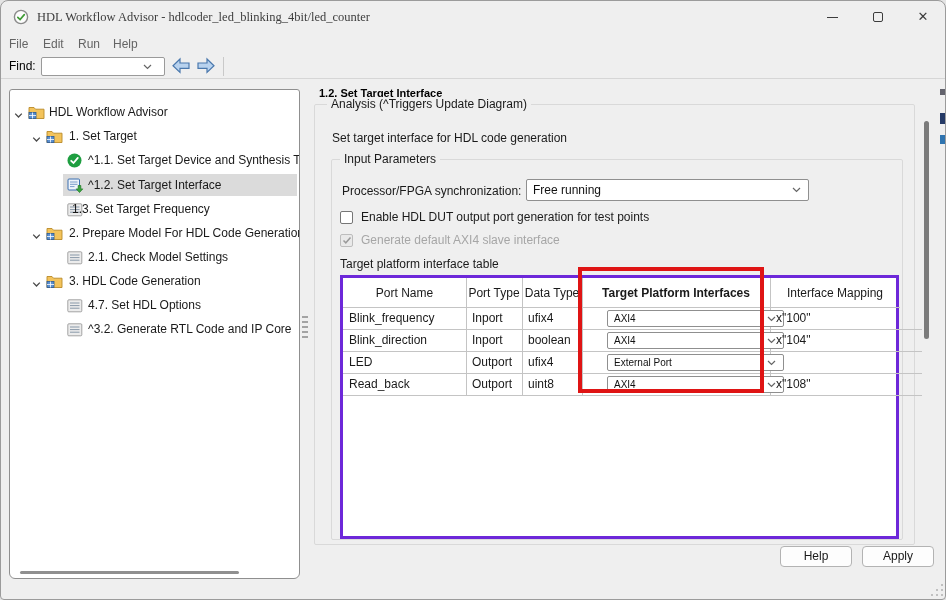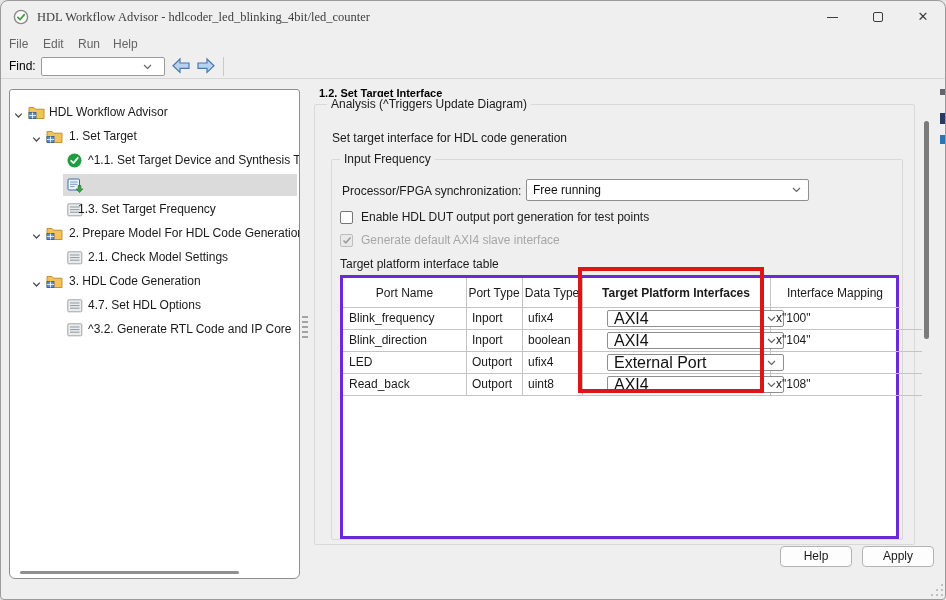--- a/index.html
+++ b/index.html
@@ -70,21 +70,21 @@
   .cb-label.disabled { color:#a6a6a6; }
   .table-caption { position:absolute; left:8px; top:97px; }
   
   #iface-table { position:absolute; left:8px; top:115px; width:559px; height:264px; background:#fff; border:3px solid #6d28d9; }
   .thead { position:absolute; left:0; top:0; width:557px; height:30px; border-bottom:1px solid #c4c4c4; }
   .th { position:absolute; top:0; height:30px; line-height:30px; text-align:center; }
   .th.bold { font-weight:bold; }
   .vline { position:absolute; top:0; width:0; height:118px; border-left:1px solid #c4c4c4; }
   .trow { position:absolute; left:0; width:579px; height:22px; border-bottom:1px solid #c4c4c4; line-height:21px; }
   .td { position:absolute; top:0; white-space:nowrap; }
-  .cell-combo { position:absolute; left:244px; top:2px; width:177px; height:17px; font-size:16px; line-height:15px; }
+  .cell-combo { position:absolute; left:244px; top:2px; width:177px; height:17px; font-size:10px; line-height:15px; }
   
   #highlight-rect { left:577px; top:266px; width:186px; height:126px; border:4px solid #df1414; z-index:6; pointer-events:none; }
   
   .vscroll-thumb { left:923px; top:120px; width:5px; height:218px; background:#7b7b7b; border-radius:3px; }
   .footer-btn { top:545px; width:72px; height:21px; background:#fdfdfd; border:1px solid #b3b3b3; border-radius:4px; text-align:center; line-height:19px; color:#1a1a1a; }
   .btn-help { left:779px; }
   .btn-apply { left:861px; }
   .resize-grip { left:927px; top:581px; width:17px; height:15px; }
   .edge-art { left:939px; width:6px; z-index:9; }
 </style>
@@ -183,30 +183,31 @@
 
     <div class="tree-row" style="top:84px">
       <span class="sel-bg"></span>
       <span class="ticon" style="left:57px">
         <svg width="17" height="16" viewBox="0 0 17 16">
           <rect x="1" y="1" width="11.5" height="11" rx="1" fill="#eef4fb" stroke="#3a6fb0" stroke-width="1"></rect>
           <path d="M3 4 h7.5 M3 6.3 h7.5 M3 8.6 h4.5" stroke="#6b93c4" stroke-width="0.9"></path>
           <path d="M11.2 7.5 v3.4 h-2 l3.3 3.6 3.3-3.6 h-2 v-3.4 z" fill="#3aa53f" stroke="#1d7a24" stroke-width="0.7"></path>
         </svg>
       </span>
+      <span class="tlabel" style="left:78px">^1.2. Set Target Interface</span>
     </div>
 
     <div class="tree-row" style="top:108px">
       <span class="ticon" style="left:57px">
         <svg width="16" height="14" viewBox="0 0 16 14">
           <rect x="0.8" y="0.8" width="14" height="12" rx="1" fill="#ececec" stroke="#9a9a9a" stroke-width="0.9"></rect>
           <path d="M3 4 h9.5 M3 6.6 h9.5 M3 9.2 h9.5" stroke="#8898a8" stroke-width="1"></path>
         </svg>
       </span>
-      <span class="tlabel" style="left:68px">1.3. Set Target Frequency</span>
+      <span class="tlabel" style="left:62px">1.3. Set Target Frequency</span>
     </div>
 
     <div class="tree-row" style="top:132px">
       <span class="chev" style="left:21px">
         <svg width="11" height="11" viewBox="0 0 11 11">
             <path d="M2.2 3.6 L5.5 7 L8.8 3.6" fill="none" stroke="#4a4a4a" stroke-width="1.3"></path>
           </svg>
       </span>
       <span class="ticon" style="left:36px">
         <svg width="17" height="15" viewBox="0 0 17 15">
@@ -275,21 +276,21 @@
       <i></i>
   </div>
 
   <div class="abs panel-title">1.2. Set Target Interface</div>
 
   <div class="abs groupbox gb-analysis">
     <span class="gb-label">Analysis (^Triggers Update Diagram)</span>
     <span class="desc-text">Set target interface for HDL code generation</span>
 
     <div class="groupbox gb-input abs">
-      <span class="gb-label" style="left:8px">Input Frequency</span>
+      <span class="gb-label" style="left:8px">Input Parameters</span>
 
       <span class="sync-label">Processor/FPGA synchronization:</span>
       <div class="combo sync-combo">
         <span>Free running</span>
         <svg class="chev-d" width="11" height="8" viewBox="0 0 11 8">
           <path d="M2 2 L5.5 5.5 L9 2" fill="none" stroke="#666" stroke-width="1.2"></path>
         </svg>
       </div>
 
       <div class="cb-row cb1">

